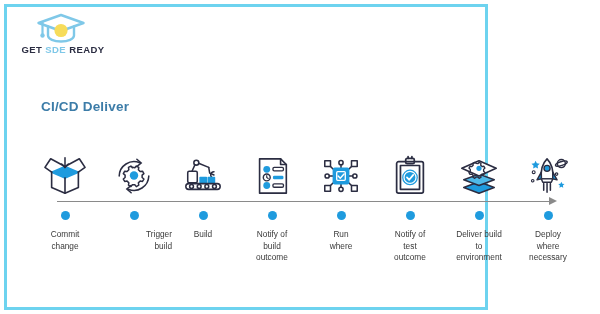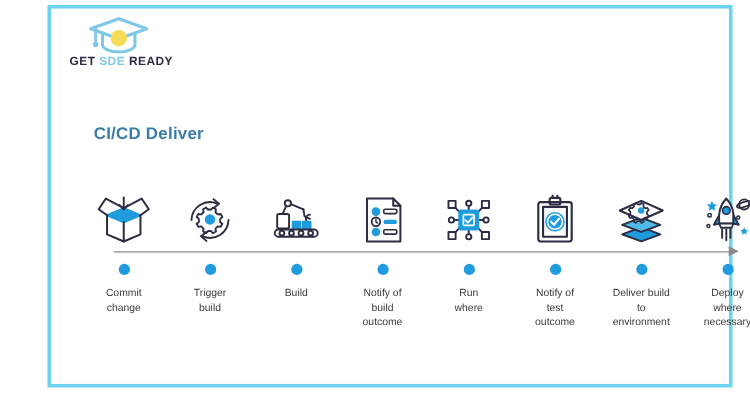--- a/index.html
+++ b/index.html
@@ -10,26 +10,25 @@
   body {
     width: 600px;
     height: 314px;
     overflow: hidden;
     font-family: "Liberation Sans", sans-serif;
   }
   #frame {
     position: absolute;
     left: 4px;
     top: 4px;
-    width: 548px;
+    width: 484px;
     height: 306px;
     box-sizing: border-box;
     border: 3px solid #6DD3EF;
     background: #ffffff;
-    margin-left: 34px;
   }
   #canvas {
     position: absolute;
     left: 0;
     top: 0;
     right: 0;
     bottom: 0;
     background: #ffffff;
   }
 
@@ -198,21 +197,21 @@
               <path d="M27 4.5 L31.5 8.4 L27.2 12"></path>
               <path d="M21 39.5 L16.5 35.6 L20.8 32"></path>
             </g>
             <g fill="none" stroke="#2B2D42" stroke-width="1.6" stroke-linejoin="round">
               <path d="M24 13.5 l2.6 .5 1.6 -1.9 2.6 1.5 -.4 2.5 1.9 1.9 2.5 -.4 1.5 2.6 -1.9 1.6 0 2.6 1.9 1.6 -1.5 2.6 -2.5 -.4 -1.9 1.9 .4 2.5 -2.6 1.5 -1.6 -1.9 -2.6 0 -1.6 1.9 -2.6 -1.5 .4 -2.5 -1.9 -1.9 -2.5 .4 -1.5 -2.6 1.9 -1.6 0 -2.6 -1.9 -1.6 1.5 -2.6 2.5 .4 1.9 -1.9 -.4 -2.5 2.6 -1.5 1.6 1.9 z" transform="translate(-1.2,-0.3) scale(0.98)"></path>
             </g>
             <circle cx="24" cy="21.5" r="4.4" fill="#1F9BDE"></circle>
           </svg>
         </div>
         <div class="stage-dot"></div>
-        <div class="stage-label" style="white-space:pre-line;">Trigger
+        <div class="stage-label" style="white-space:pre-line;text-align:right;">Trigger
 build</div>
       </div>
 
       <div class="stage" style="left:138px;">
         <div class="stage-icon">
           <svg viewBox="0 0 48 44" width="46" height="42">
             <g fill="none" stroke="#2B2D42" stroke-width="1.6" stroke-linejoin="round" stroke-linecap="round">
 
               <circle cx="17" cy="8" r="2.6"></circle>
               <path d="M19.4 8.6 L30 13"></path>

